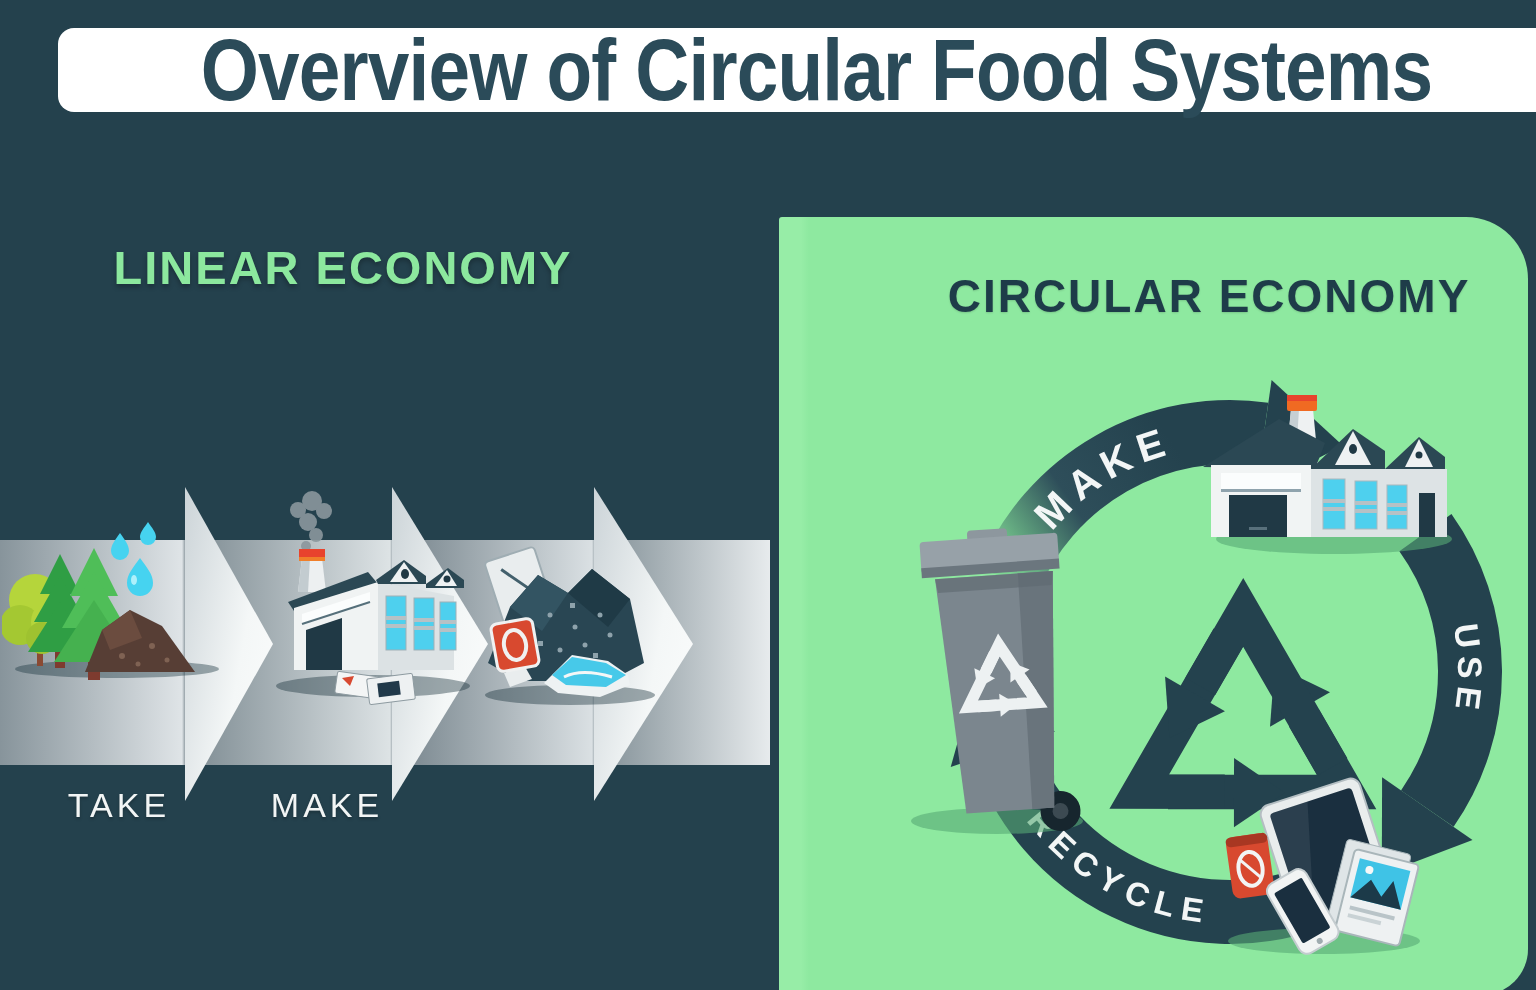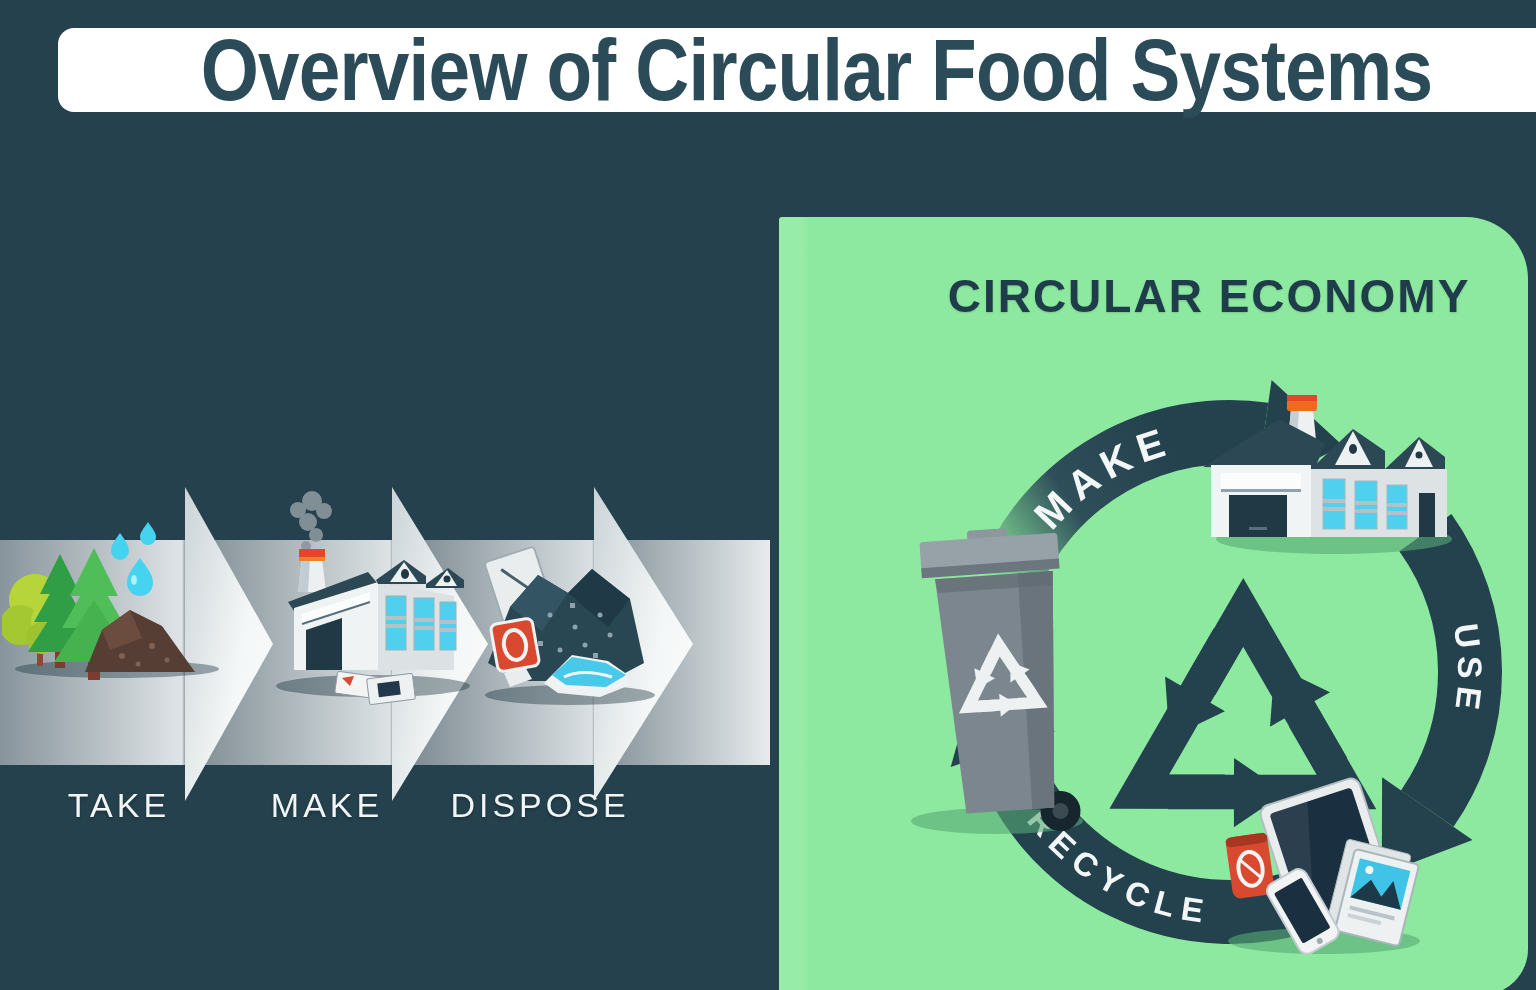--- a/index.html
+++ b/index.html
@@ -43,20 +43,21 @@
 </style>
 </head>
 <body>
 
 <div class="stage">
 
   <div class="banner">
     <div class="title">Overview of Circular Food Systems</div>
   </div>
 
+  <div class="linear-heading">LINEAR ECONOMY</div>
 
   <div class="band"></div>
   <div class="tri tri1"></div>
   <div class="tri tri2"></div>
   <div class="tri tri3"></div>
 
   <svg class="illus" style="left:2px;top:518px" width="220" height="164" viewBox="0 0 220 164">
     <ellipse cx="115" cy="151" rx="102" ry="9" fill="#16313b" opacity="0.40"></ellipse>
     <g>
       <path d="M38,148 L38,116 M38,128 L24,112 M38,124 L52,110" stroke="#8a4a33" stroke-width="6" fill="none"></path>
@@ -169,21 +170,20 @@
     </g>
     <g>
       <polygon points="70,142 92,120 128,126 148,140 150,150 120,162 78,158 64,148" fill="#eef2f3"></polygon>
       <polygon points="72,140 92,122 126,128 146,140 126,152 86,150" fill="#47c9e9"></polygon>
       <path d="M84,142 C96,136 112,136 132,142" stroke="#f4f7f7" stroke-width="3" fill="none"></path>
     </g>
   </svg>
 
   <span class="step-label" style="left:119px">TAKE</span>
   <span class="step-label" style="left:327px">MAKE</span>
-  <span class="step-label" style="left:540px">DISPOSE</span>
 
   <div class="panel">
     <div class="circular-heading">CIRCULAR ECONOMY</div>
 
     <svg class="cycle" viewBox="0 0 749 778">
       <defs>
         <linearGradient id="gMake" gradientUnits="userSpaceOnUse" x1="235" y1="370" x2="410" y2="250">
           <stop offset="0" stop-color="#7fd794"></stop>
           <stop offset="0.45" stop-color="#2e4e5a"></stop>
           <stop offset="1" stop-color="#24424e"></stop>

